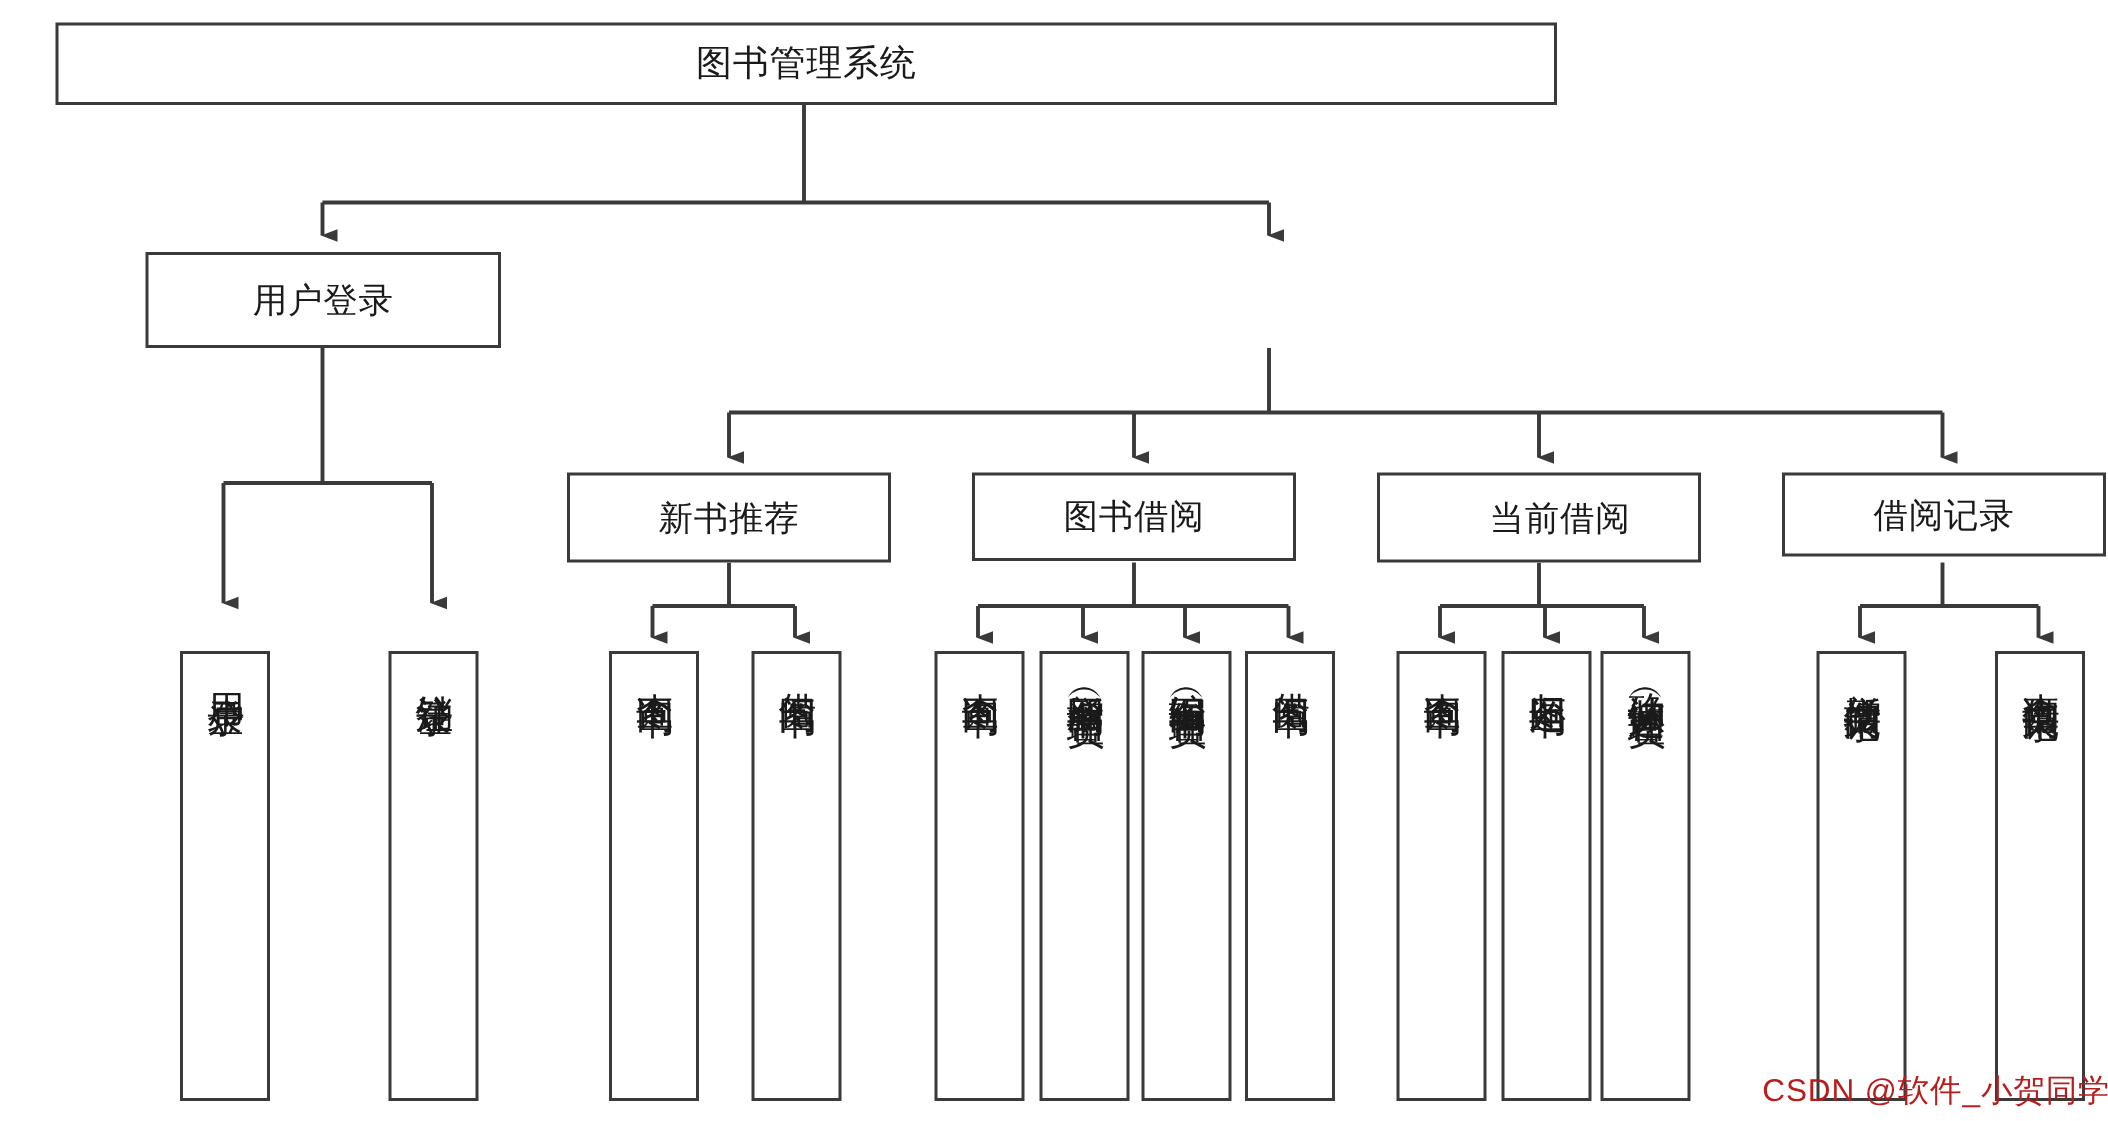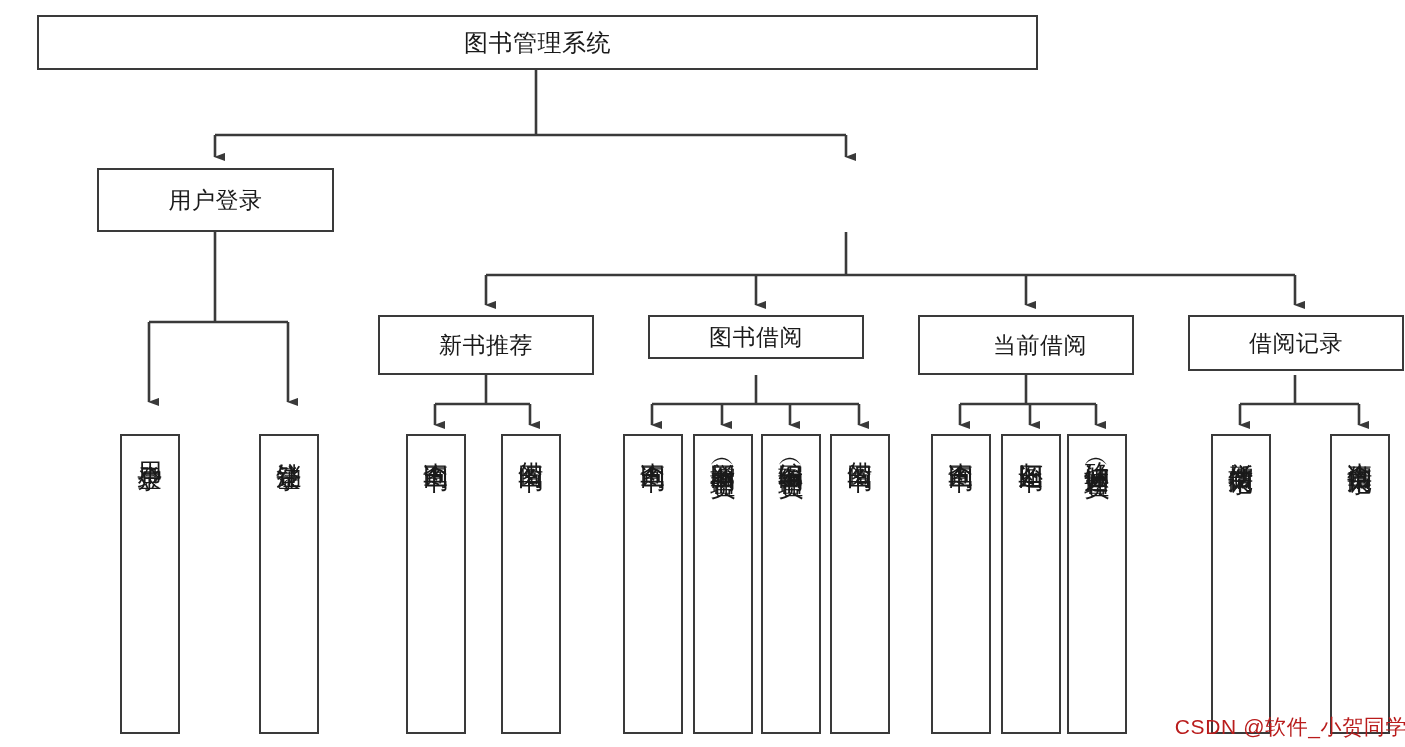--- a/index.html
+++ b/index.html
@@ -125,21 +125,21 @@
     <span class="label">图书管理系统</span>
   </div>
 
   <div class="node horiz" style="left:81px;top:168px;width:237px;height:64px;">
     <span class="label">用户登录</span>
   </div>
 
   <div class="node horiz" style="left:362px;top:315px;width:216px;height:60px;">
     <span class="label">新书推荐</span>
   </div>
-  <div class="node horiz" style="left:632px;top:315px;width:216px;height:44px;">
+  <div class="node horiz" style="left:632px;top:315px;width:216px;height:59px;">
     <span class="label">图书借阅</span>
   </div>
   <div class="node horiz" style="left:902px;top:315px;width:216px;height:60px;padding-left:28px;">
     <span class="label">当前借阅</span>
   </div>
   <div class="node horiz" style="left:1172px;top:315px;width:216px;height:56px;">
     <span class="label">借阅记录</span>
   </div>
 
   <div class="node vert" style="left:104px;top:434px;width:60px;height:300px;">

